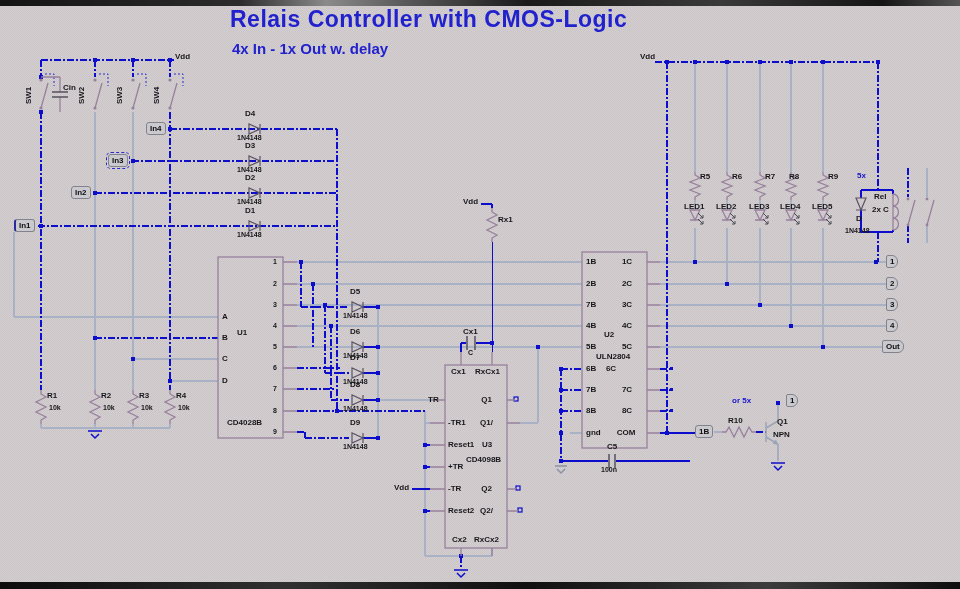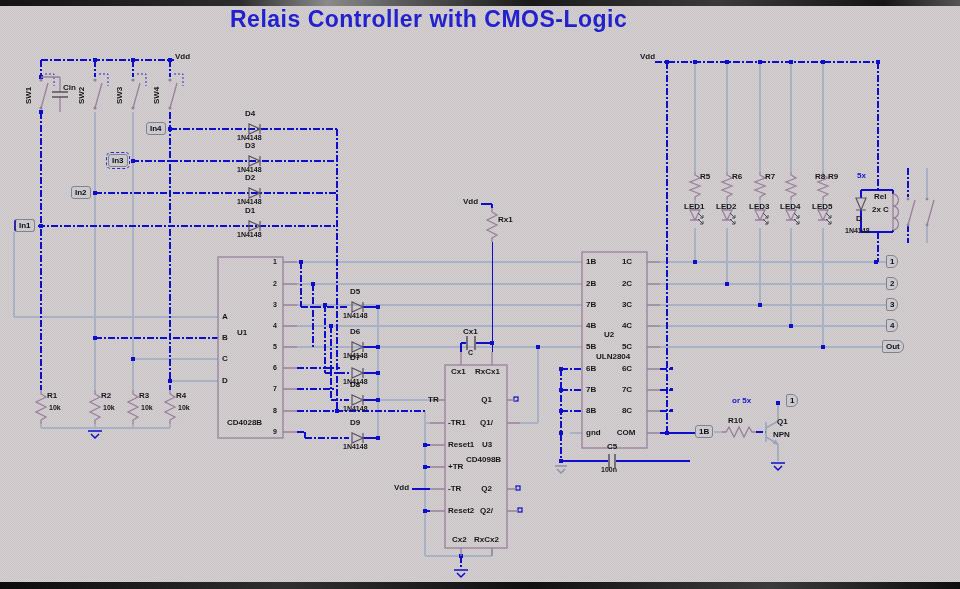--- a/index.html
+++ b/index.html
@@ -281,20 +281,21 @@
 
   <g>
     <path class="gnd" d="M88,431H102 M91,434L95,438L99,434"></path>
     <path class="gnd" d="M454,570H468 M457,573L461,577L465,573"></path>
     <path class="gnd" d="M771,463H785 M774,466L778,470L782,466"></path>
     <path class="gndg" d="M555,466H567 M557,469L561,473L565,469"></path>
   </g>
 </svg>
 
 <span class="title" style="left:230px;top:6px">Relais Controller with CMOS-Logic</span>
+<span class="subtitle" style="left:232px;top:40px">4x In - 1x Out w. delay</span>
 
 <span class="lbl" style="left:175px;top:53px">Vdd</span>
 <span class="lbl" style="left:463px;top:198px">Vdd</span>
 <span class="lbl" style="left:640px;top:53px">Vdd</span>
 <span class="lbl" style="left:394px;top:484px">Vdd</span>
 
 <span class="lbl vert" style="left:14px;top:91px">SW1</span>
 <span class="lbl vert" style="left:67px;top:91px">SW2</span>
 <span class="lbl vert" style="left:105px;top:91px">SW3</span>
 <span class="lbl vert" style="left:142px;top:91px">SW4</span>
@@ -355,21 +356,21 @@
 <span class="lbl" style="left:586px;top:343px">5B</span>
 <span class="lbl" style="left:586px;top:365px">6B</span>
 <span class="lbl" style="left:586px;top:386px">7B</span>
 <span class="lbl" style="left:586px;top:407px">8B</span>
 <span class="lbl" style="left:586px;top:429px">gnd</span>
 <span class="lbl r" style="left:610px;top:258px;width:34px">1C</span>
 <span class="lbl r" style="left:610px;top:280px;width:34px">2C</span>
 <span class="lbl r" style="left:610px;top:301px;width:34px">3C</span>
 <span class="lbl r" style="left:610px;top:322px;width:34px">4C</span>
 <span class="lbl r" style="left:610px;top:343px;width:34px">5C</span>
-<span class="lbl r" style="left:610px;top:365px;width:34px">6C</span>
+<span class="lbl r" style="left:594px;top:365px;width:34px">6C</span>
 <span class="lbl r" style="left:610px;top:386px;width:34px">7C</span>
 <span class="lbl r" style="left:610px;top:407px;width:34px">8C</span>
 <span class="lbl r" style="left:608px;top:429px;width:36px">COM</span>
 <span class="lbl" style="left:604px;top:331px">U2</span>
 <span class="lbl" style="left:596px;top:353px">ULN2804</span>
 
 <span class="lbl" style="left:451px;top:368px">Cx1</span>
 <span class="lbl" style="left:475px;top:368px">RxCx1</span>
 <span class="lbl" style="left:452px;top:536px">Cx2</span>
 <span class="lbl" style="left:474px;top:536px">RxCx2</span>
@@ -397,21 +398,21 @@
 <span class="lbl" style="left:101px;top:392px">R2</span>
 <span class="lbl sz7" style="left:103px;top:404px">10k</span>
 <span class="lbl" style="left:139px;top:392px">R3</span>
 <span class="lbl sz7" style="left:141px;top:404px">10k</span>
 <span class="lbl" style="left:176px;top:392px">R4</span>
 <span class="lbl sz7" style="left:178px;top:404px">10k</span>
 
 <span class="lbl" style="left:700px;top:173px">R5</span>
 <span class="lbl" style="left:732px;top:173px">R6</span>
 <span class="lbl" style="left:765px;top:173px">R7</span>
-<span class="lbl" style="left:815px;top:173px">R8</span>
+<span class="lbl" style="left:789px;top:173px">R8</span>
 <span class="lbl" style="left:828px;top:173px">R9</span>
 
 <span class="lbl" style="left:684px;top:203px">LED1</span>
 <span class="lbl" style="left:716px;top:203px">LED2</span>
 <span class="lbl" style="left:749px;top:203px">LED3</span>
 <span class="lbl" style="left:780px;top:203px">LED4</span>
 <span class="lbl" style="left:812px;top:203px">LED5</span>
 
 <span class="lbl blue" style="left:857px;top:172px">5x</span>
 <span class="lbl" style="left:874px;top:193px">Rel</span>

